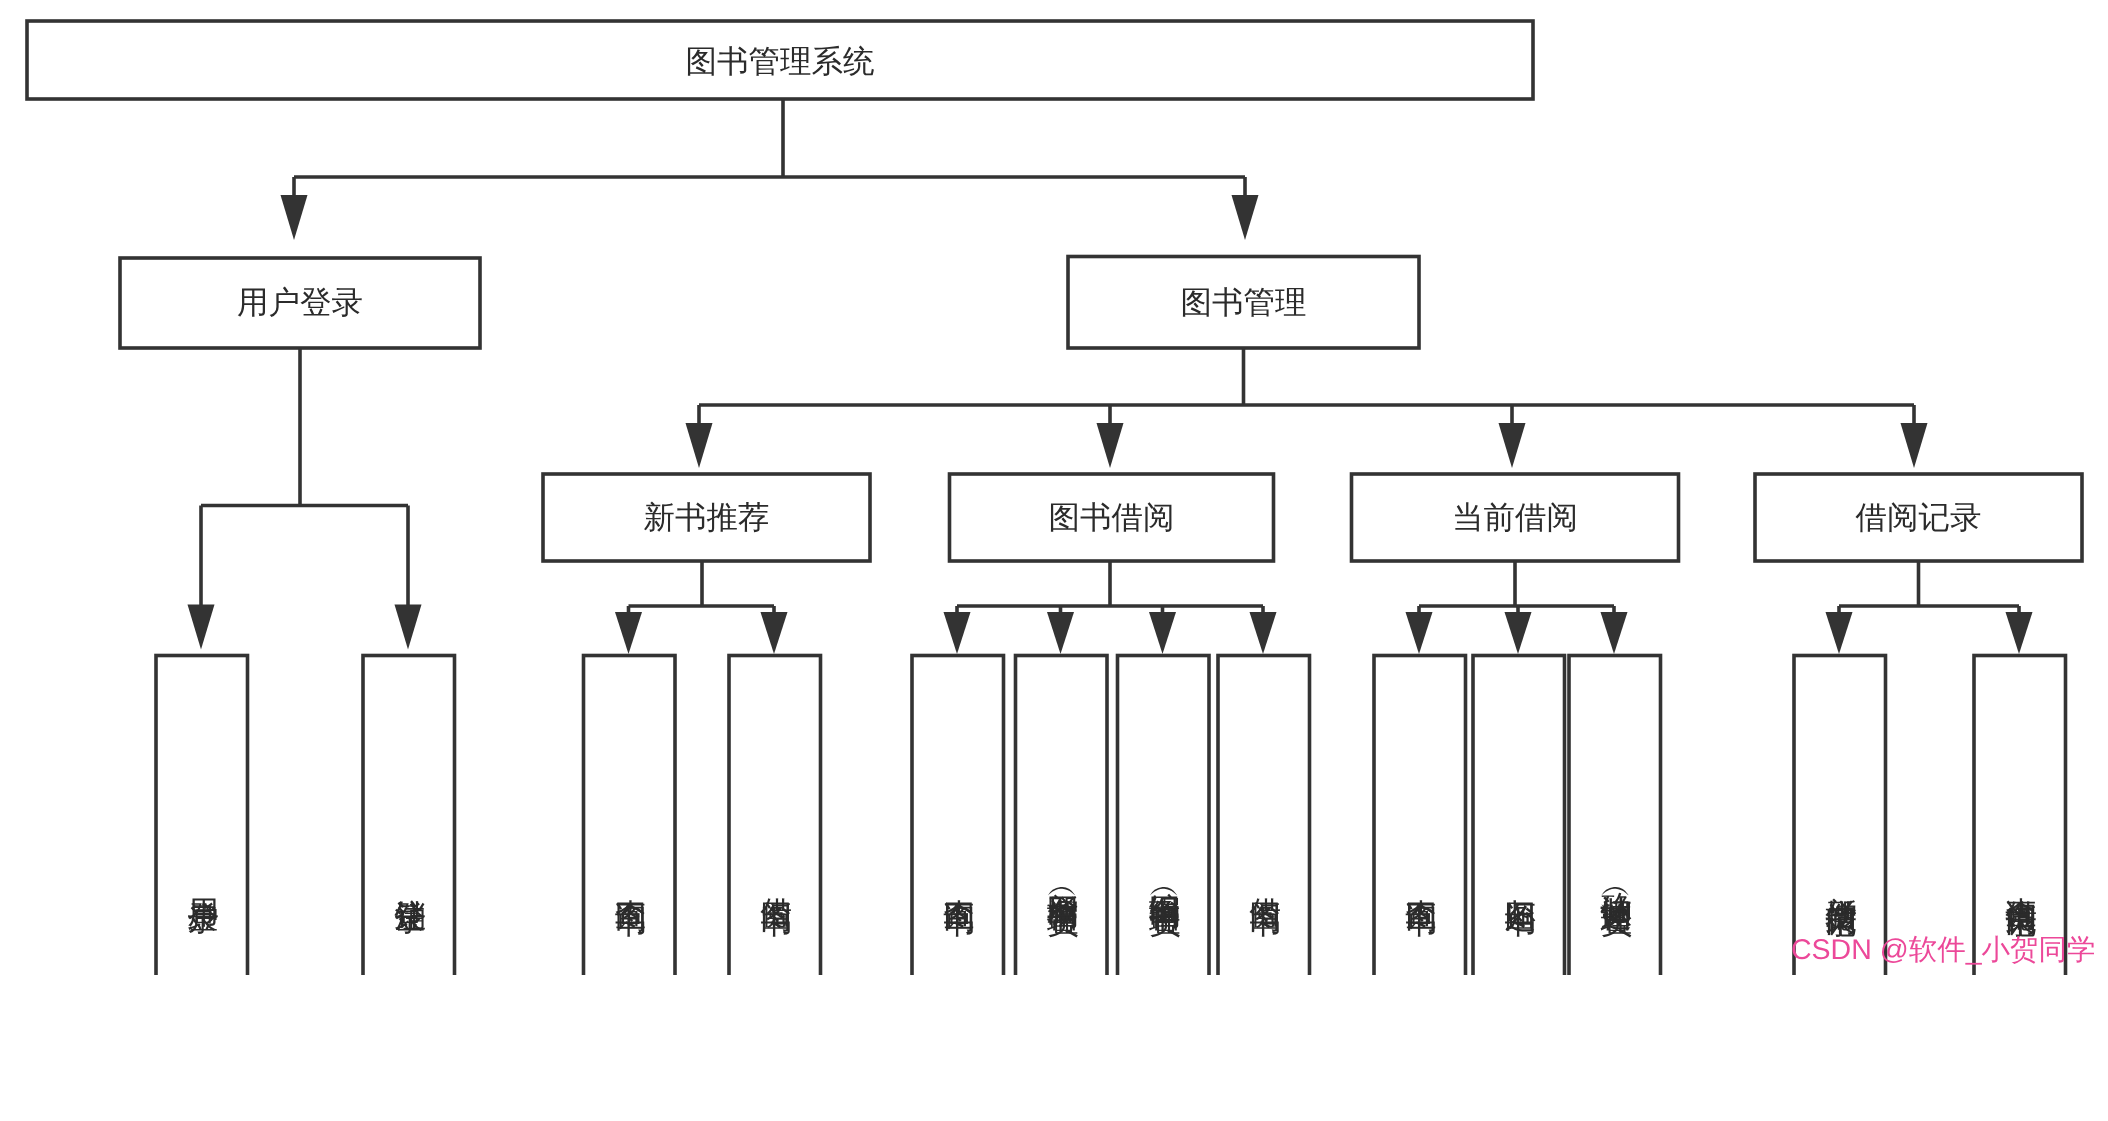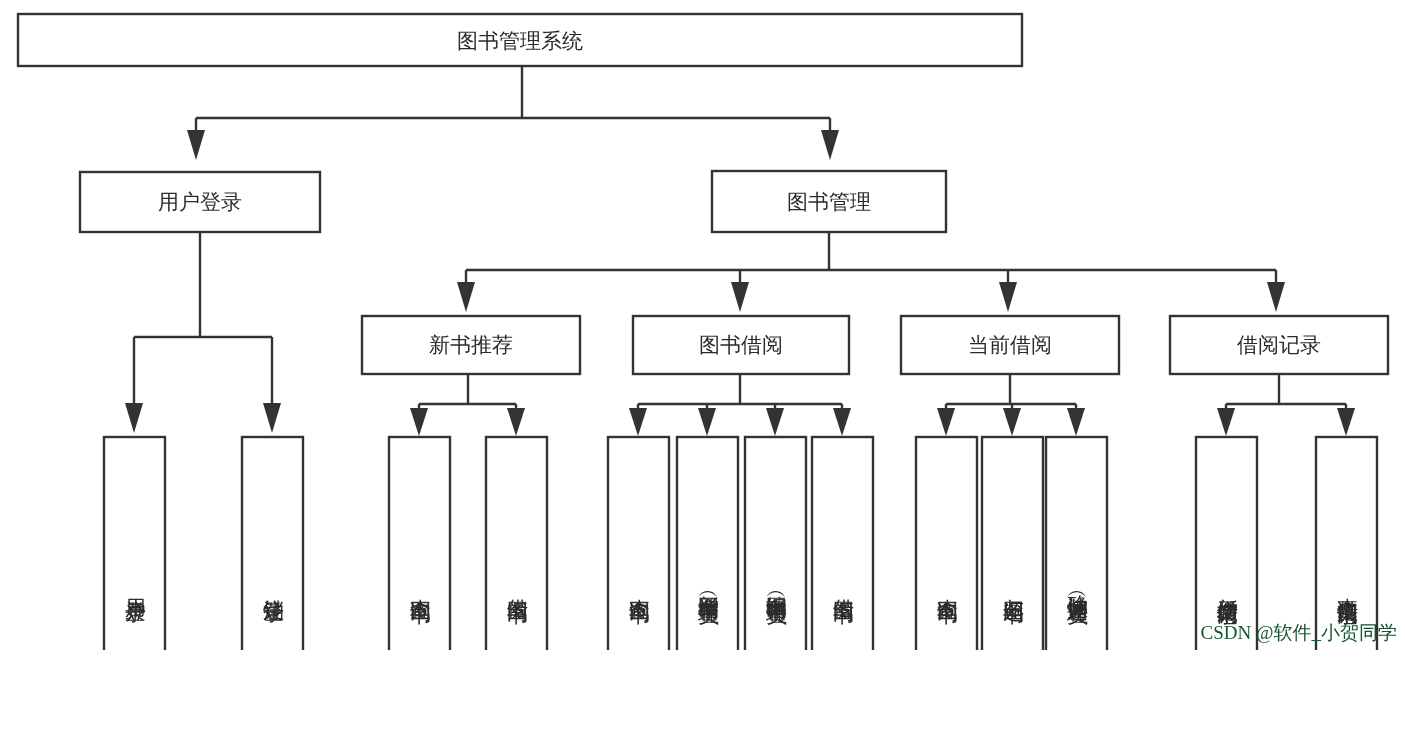--- a/index.html
+++ b/index.html
@@ -63,23 +63,23 @@
     align-items: center;
     justify-content: center;
     text-align: center;
     pointer-events: none;
     user-select: none;
   }
   .watermark {
     position: absolute;
     right: 8px;
     bottom: 4px;
-    font-family: Liberation Serif, serif;
+    font-family: Liberation Sans, sans-serif;
     font-size: 19px;
-    color: #14532d;
+    color: #ec4899;
     white-space: nowrap;
     user-select: none;
   }
 </style>
 </head>
 <body>
 
 <div id="diagram-root">
 
   <svg class="diagram-canvas" viewBox="0 0 1405 747" xmlns="http://www.w3.org/2000/svg">

